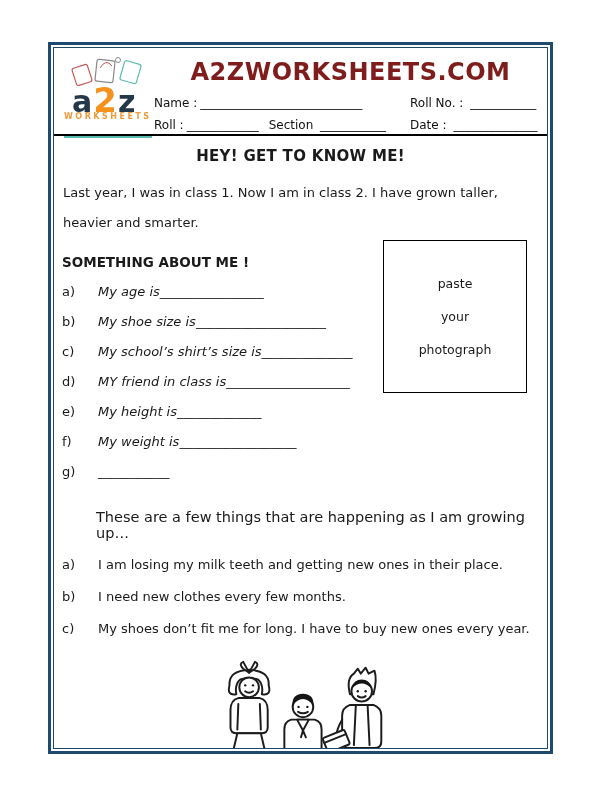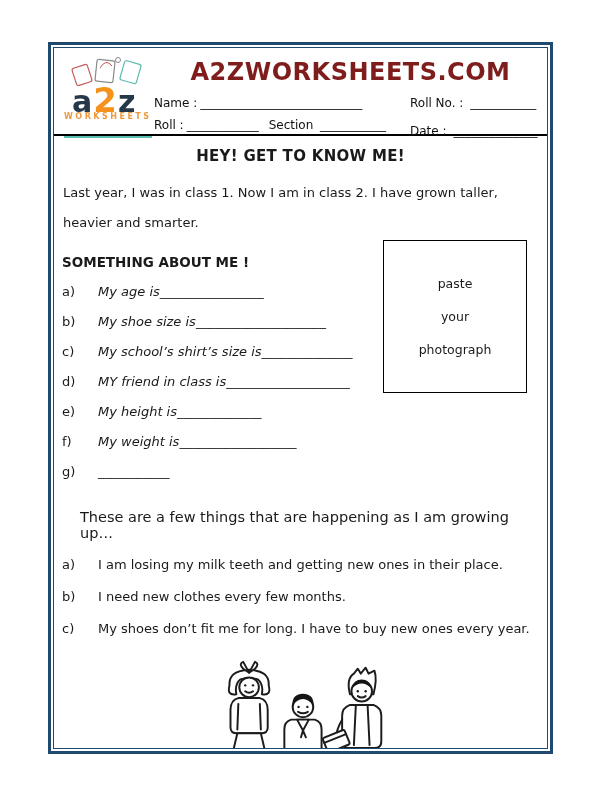--- a/index.html
+++ b/index.html
@@ -19,41 +19,41 @@
   .logo-a2z .two { color:#f5921e; font-size:34px; }
   .doodles { position:absolute; left:4px; top:-4px; }
   .site-title { text-align:center; padding-top:10px; margin-left:100px; font-size:24px; font-weight:bold;
                 color:#7f1d1d; letter-spacing:0.5px; }
   .field-row { position:absolute; font-size:12px; color:#111; white-space:nowrap; }
   .fr-label { margin-right:3px; }
   .blank { letter-spacing:0; color:#111; }
   .r1l { left:100px; top:48px; }
   .r1r { left:356px; top:48px; }
   .r2l { left:100px; top:70px; }
-  .r2r { left:356px; top:76px; }
+  .r2r { left:356px; top:70px; }
   .sect-gap { display:inline-block; width:10px; }
 
   
   .content { position:relative; padding:0 8px; }
   .ws-title { text-align:center; font-size:15px; font-weight:bold; margin-top:11px; letter-spacing:0.3px; }
   .intro { font-size:13px; line-height:30px; margin-top:13px; padding:0 1px; }
 
   .about { position:relative; margin-top:16px; }
   .about-heading { font-size:13.5px; font-weight:bold; }
   .q-list { margin-top:14px; }
   .q-item { display:flex; font-size:13px; height:30px; align-items:flex-start; }
   .q-label { width:36px; flex:0 0 36px; }
   .q-text { white-space:nowrap;font-style:italic; }
   .q-blank { white-space:nowrap; }
 
   .photo-box { position:absolute; right:12px; top:-14px; width:144px; height:153px; border:1px solid #000;
                display:flex; flex-direction:column; align-items:center; justify-content:center; gap:18px;
                font-size:12.5px; background:#fff; }
 
-  .grow-heading { font-size:14.5px; margin-top:15px; margin-left:18px; }
+  .grow-heading { font-size:14.5px; margin-top:15px; margin-left:34px; }
   .grow-list { margin-top:16px; }
   .g-item { display:flex; font-size:13px; height:32px; align-items:flex-start; }
 
   .illus-wrap { width:220px; margin:2px auto 0; }
   svg .ln { stroke:#1c1c1c; fill:none; stroke-width:2; stroke-linecap:round; stroke-linejoin:round; }
   svg .fw { stroke:#1c1c1c; fill:#ffffff; stroke-width:2; stroke-linejoin:round; }
   svg .fb { fill:#151515; stroke:none; }
 </style>
 </head>
 <body>

